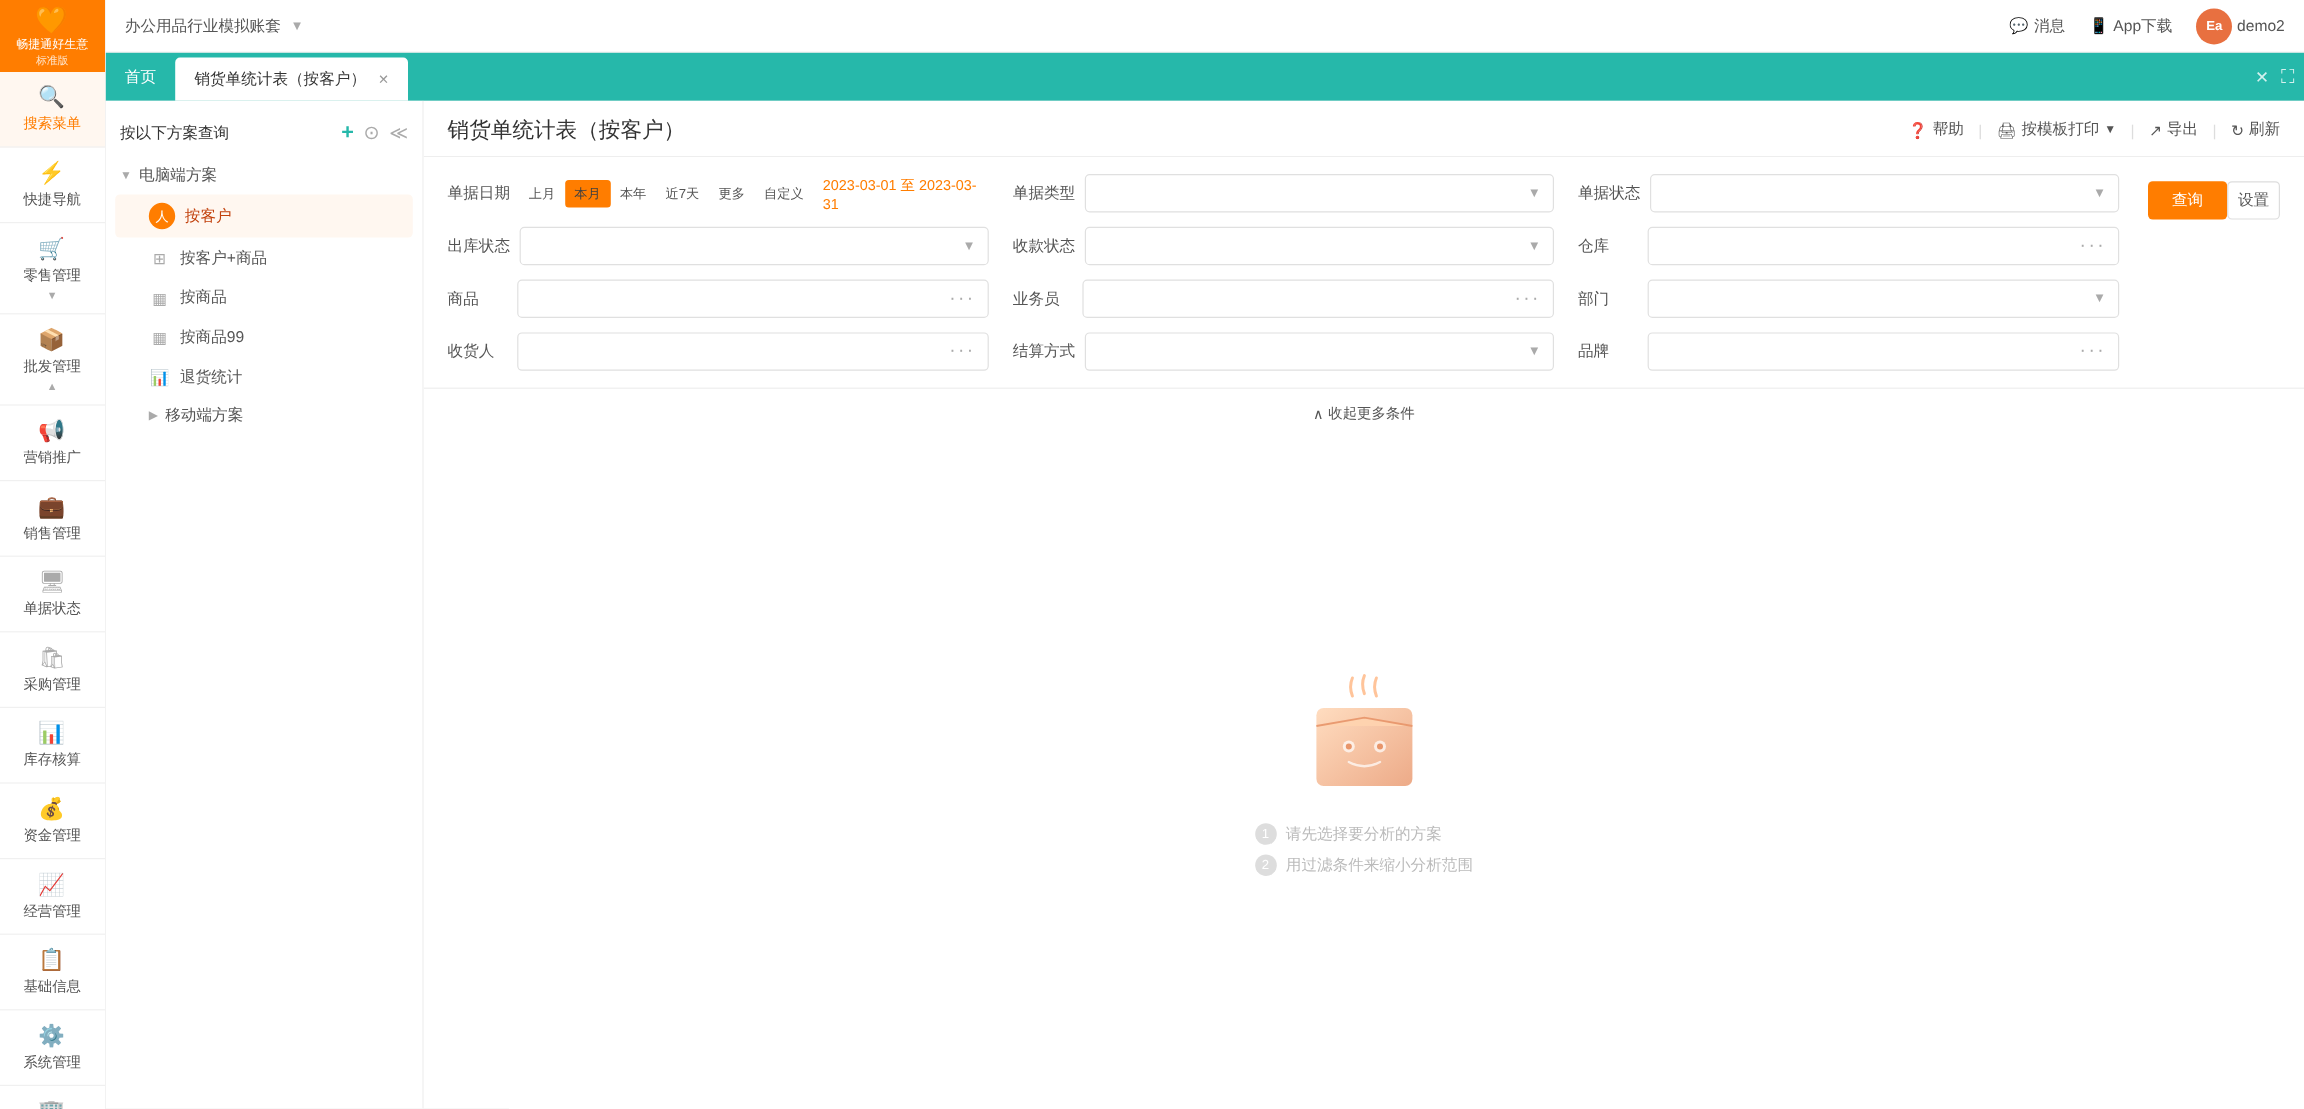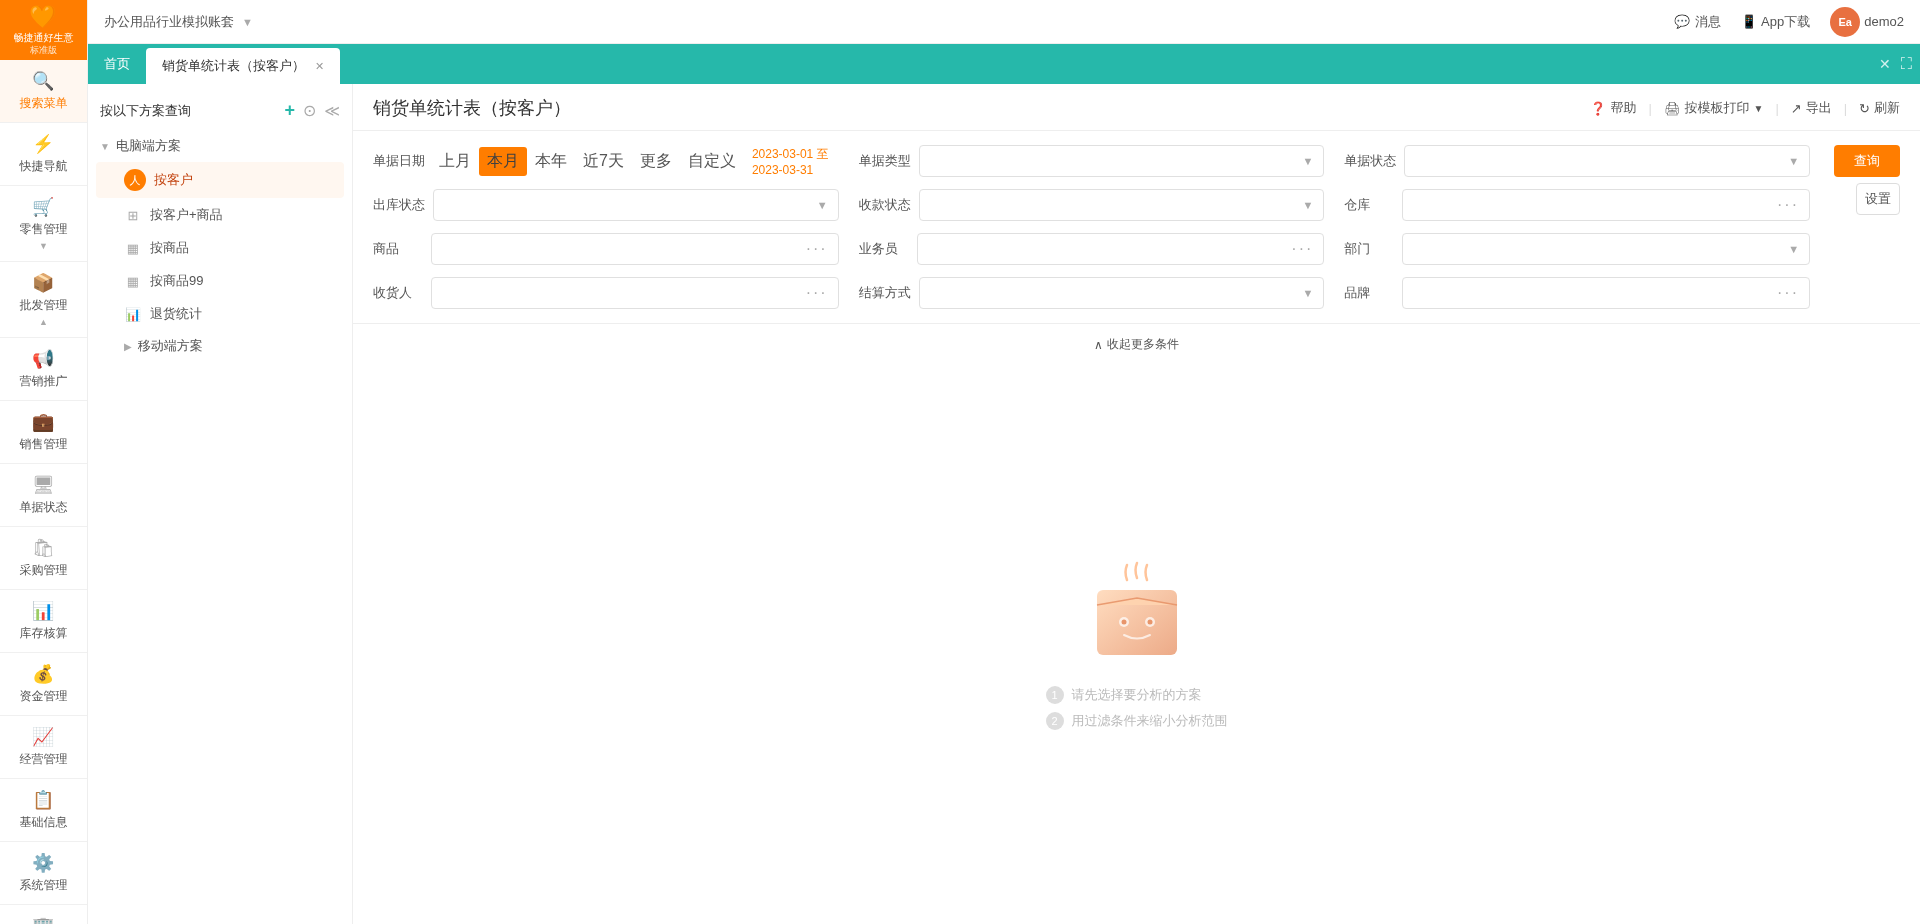--- a/index.html
+++ b/index.html
@@ -62,33 +62,33 @@
     
     .filter-area { background: #fff; padding: 14px 20px; border-bottom: 1px solid #eee; }
     .filter-row { display: flex; align-items: center; gap: 0; margin-bottom: 12px; }
     .filter-row:last-child { margin-bottom: 0; }
     .filter-item { display: flex; align-items: center; flex: 1; min-width: 0; }
     .filter-label { color: #555; font-size: 13px; white-space: nowrap; margin-right: 8px; min-width: 50px; }
     .filter-input { flex: 1; height: 32px; border: 1px solid #e0e0e0; border-radius: 4px; padding: 0 10px; font-size: 13px; color: #333; display: flex; align-items: center; justify-content: space-between; cursor: pointer; background: #fff; }
     .filter-input .arrow { color: #aaa; font-size: 11px; }
     .filter-input .dots { color: #aaa; font-size: 16px; letter-spacing: 2px; }
     .date-filter { display: flex; align-items: center; gap: 0; }
-    .date-btn { padding: 4px 8px; font-size: 16px; color: #555; cursor: pointer; border-radius: 3px; white-space: nowrap; }
+    .date-btn { padding: 4px 8px; font-size: 11px; color: #555; cursor: pointer; border-radius: 3px; white-space: nowrap; }
     .date-btn.active { background: #ff7d00; color: #404040; border-radius: 3px; }
     .date-range { color: #ff7d00; font-size: 12px; margin-left: 8px; }
     .filter-divider { width: 20px; flex-shrink: 0; }
 
     
     .collapse-row { display: flex; justify-content: center; padding: 8px 0; }
     .collapse-btn { display: flex; align-items: center; gap: 4px; color: #555; font-size: 12px; cursor: pointer; padding: 4px 12px; border-radius: 4px; }
 
     
     .query-btn { background: #ff7d00; color: #fff; border: none; padding: 0 20px; height: 32px; border-radius: 4px; font-size: 13px; cursor: pointer; white-space: nowrap; }
     .settings-btn { background: #fff; color: #555; border: 1px solid #ddd; padding: 0 8px; height: 32px; border-radius: 4px; font-size: 13px; cursor: pointer; margin-top: 6px; white-space: nowrap; }
-    .btn-group { display: flex; flex-direction: column; align-items: flex-end; margin-left: 12px; flex-shrink: 0; }
+    .btn-group { display: flex; flex-direction: row; align-items: flex-end; margin-left: 12px; flex-shrink: 0; }
 
     
     .empty-state { flex: 1; display: flex; flex-direction: column; align-items: center; justify-content: center; background: #fff; color: #bbb; font-size: 14px; gap: 10px; }
     .empty-tips { display: flex; flex-direction: column; gap: 8px; align-items: flex-start; }
     .empty-tip { display: flex; align-items: center; gap: 8px; color: #bbb; font-size: 13px; }
     .tip-num { width: 18px; height: 18px; border-radius: 50%; background: #ddd; color: #fff; display: flex; align-items: center; justify-content: center; font-size: 11px; flex-shrink: 0; }
 
     .filter-section { background: #fff; }
     .right-content { flex: 1; overflow: hidden; display: flex; flex-direction: column; }
   </style>

